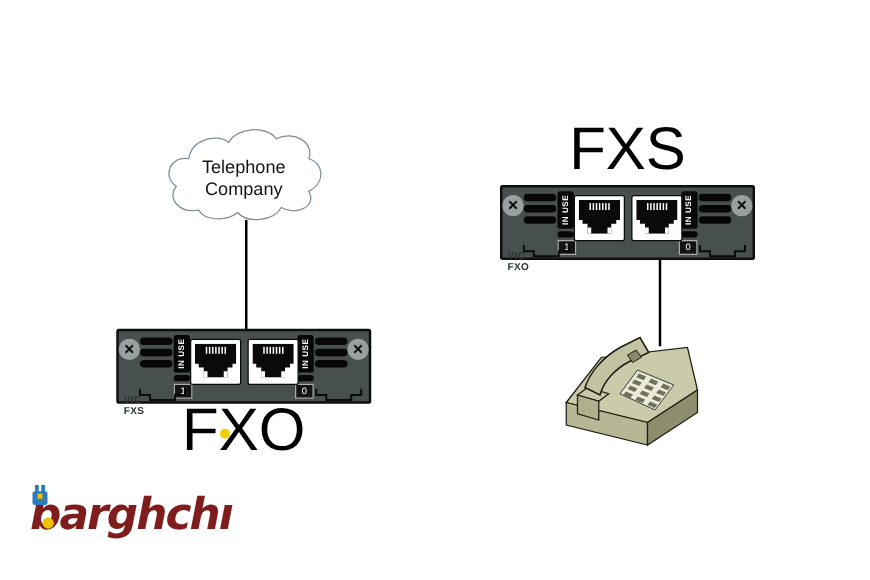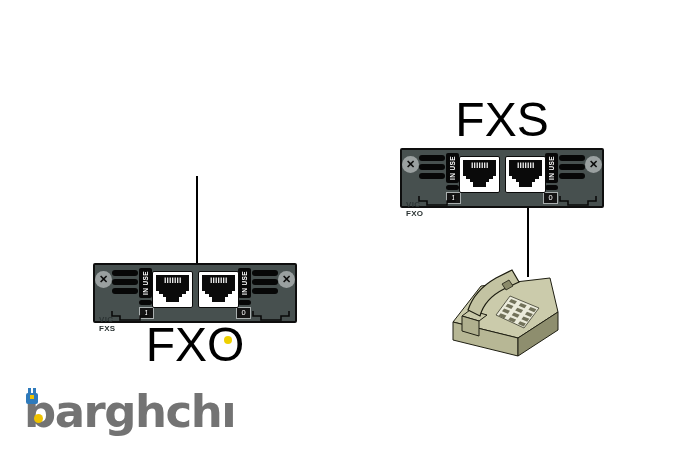--- a/index.html
+++ b/index.html
@@ -48,35 +48,44 @@
   .big-label{position:absolute;width:204px;text-align:center;font-size:48px;line-height:1;color:#000;}
   #fxo-title{left:93px;top:321px;}
   #fxs-title{left:400px;top:96px;}
 
   
   #phone{position:absolute;left:446px;top:260px;}
 
   
   .logo{position:absolute;left:24px;top:386px;width:178px;height:58px;}
   .logo-word{position:absolute;left:0;top:0;width:100%;line-height:52px;font-family:"DejaVu Sans",sans-serif;
-    font-weight:bold;font-size:45px;letter-spacing:-1.5px;color:#737373;}
+    font-weight:bold;font-size:35px;letter-spacing:-1.5px;color:#7f1d1d;font-style:italic;}
   .logo-i{position:relative;}
   .logo-i .idot{position:absolute;left:50%;transform:translateX(-50%);top:-49px;width:8px;height:8px;
     border-radius:50%;background:#eed000;}
   .logo .bdot{position:absolute;left:10px;top:28px;width:9px;height:9px;border-radius:50%;background:#eec200;}
   .logo .plug-body{position:absolute;left:2px;top:7px;width:12px;height:11px;background:#2e7abb;border-radius:2px;}
   .logo .prong1{position:absolute;left:4px;top:2px;width:3px;height:6px;background:#2e7abb;}
   .logo .prong2{position:absolute;left:9px;top:2px;width:3px;height:6px;background:#2e7abb;}
   .logo .plug-led{position:absolute;left:6px;top:9px;width:4px;height:4px;background:#eec200;}
 </style>
 </head>
 <body>
 
 <div id="canvas">
 
+  <div class="cloud-wrap">
+    <svg width="134" height="86" viewBox="0 0 134 86">
+      <path d="M31,72 C16,75 5,63 13,53 C1,45 9,28 23,31 C25,16 45,10 55,18 C61,6 85,4 93,15 C107,8 124,18 119,31 C132,35 132,51 119,57 C126,69 109,77 97,70 C91,81 70,83 62,74 C52,82 35,80 31,72 Z" fill="#ffffff" stroke="#7e8c96" stroke-width="1"></path>
+    </svg>
+    <div class="cloud-text">
+      <span>Telephone</span>
+      <span>Company</span>
+    </div>
+  </div>
 
   <div class="vline" id="line-cloud-fxo"></div>
   <div class="vline" id="line-fxs-phone"></div>
 
   <div class="vic-card" style="left:93px;top:263px;">
     <div class="screw screw-l">
         <span>✕</span>
       </div>
     <div class="screw screw-r">
         <span>✕</span>

